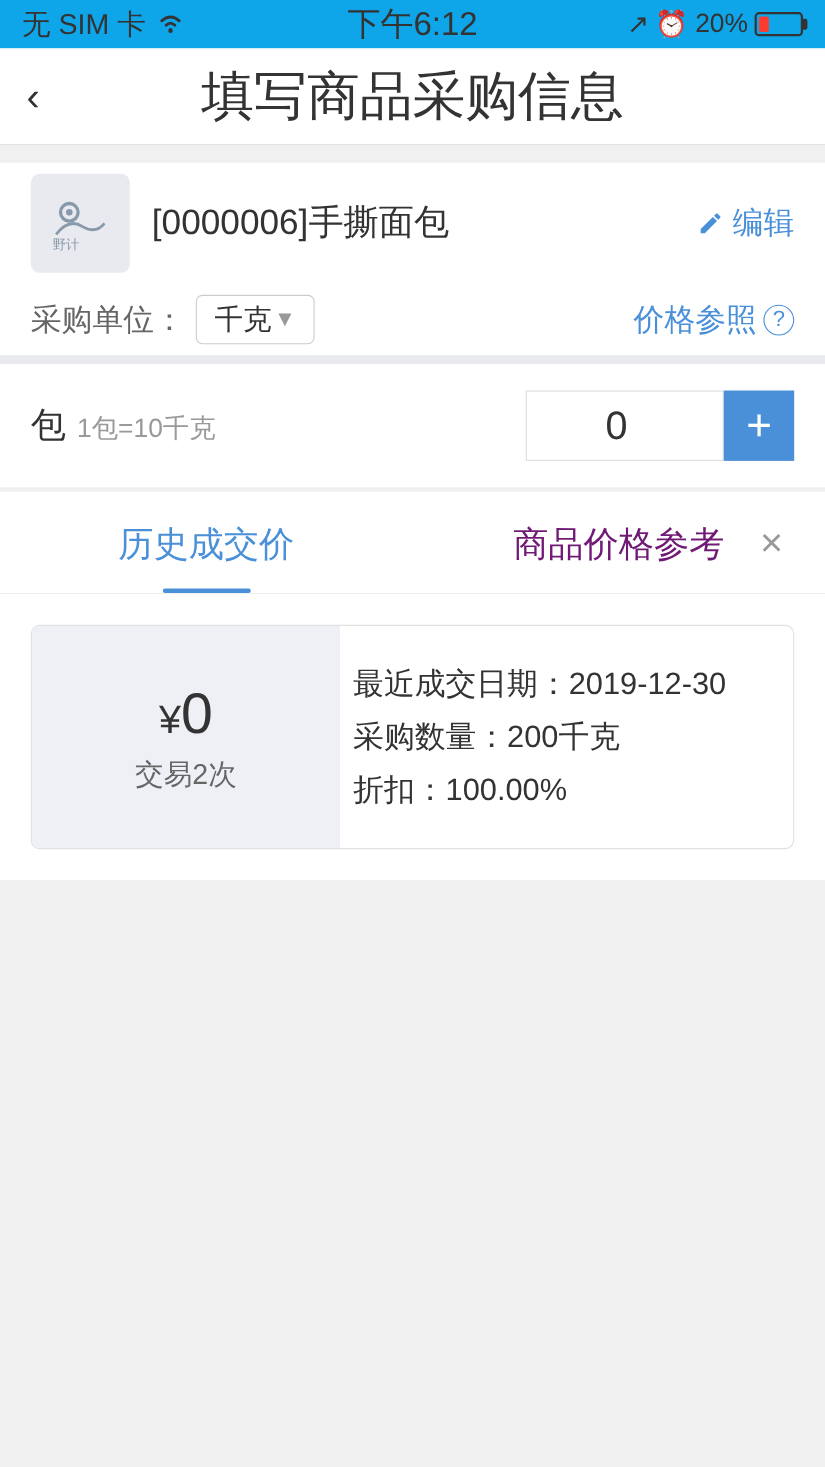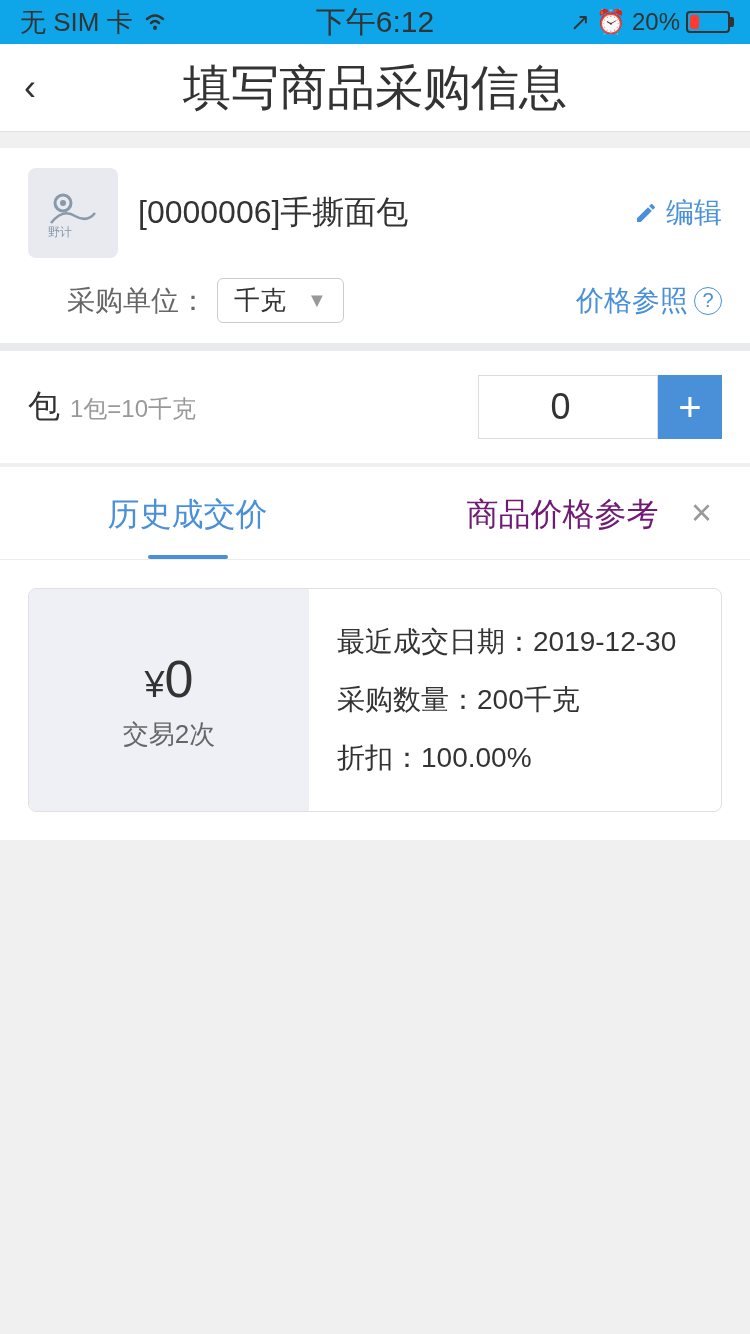--- a/index.html
+++ b/index.html
@@ -91,21 +91,21 @@
     }
     .nav-title {
       font-size: 48px;
       font-weight: 500;
       color: #333;
     }
 
     
     .product-card {
       background: #ffffff;
-      padding: 20px 28px;
+      padding: 10px 28px;
       margin-top: 16px;
     }
     .product-header {
       display: flex;
       align-items: center;
       justify-content: space-between;
       margin-bottom: 20px;
     }
     .product-info {
       display: flex;
@@ -133,36 +133,35 @@
       font-size: 28px;
       display: flex;
       align-items: center;
       gap: 4px;
     }
     .product-unit-row {
       display: flex;
       align-items: center;
       justify-content: space-between;
       margin-top: 4px;
-      margin-left: 39px;
     }
     .unit-label {
       font-size: 28px;
       color: #666;
     }
     .unit-select {
       border: 1px solid #cccccc;
       border-radius: 6px;
       padding: 4px 16px;
       font-size: 26px;
       color: #333;
       background: #ffffff;
       display: flex;
       align-items: center;
-      gap: 21px;
+      gap: 2px;
       cursor: pointer;
     }
     .unit-select-arrow {
       font-size: 20px;
       color: #999;
     }
     .price-ref-link {
       color: #4a90d9;
       font-size: 28px;
       display: flex;
@@ -308,24 +307,24 @@
     .history-price .currency {
       font-size: 36px;
     }
     .history-trade-count {
       font-size: 26px;
       color: #666;
       margin-top: 8px;
     }
     .history-card-right {
       flex: 1;
-      padding: 32px 28px;
+      padding: 32px 12px;
       display: flex;
       flex-direction: column;
-      gap: 16px;
+      gap: 6px;
       justify-content: center;
     }
     .history-detail-row {
       font-size: 28px;
       color: #333;
       line-height: 1.5;
     }
 
     
     .main-content {

